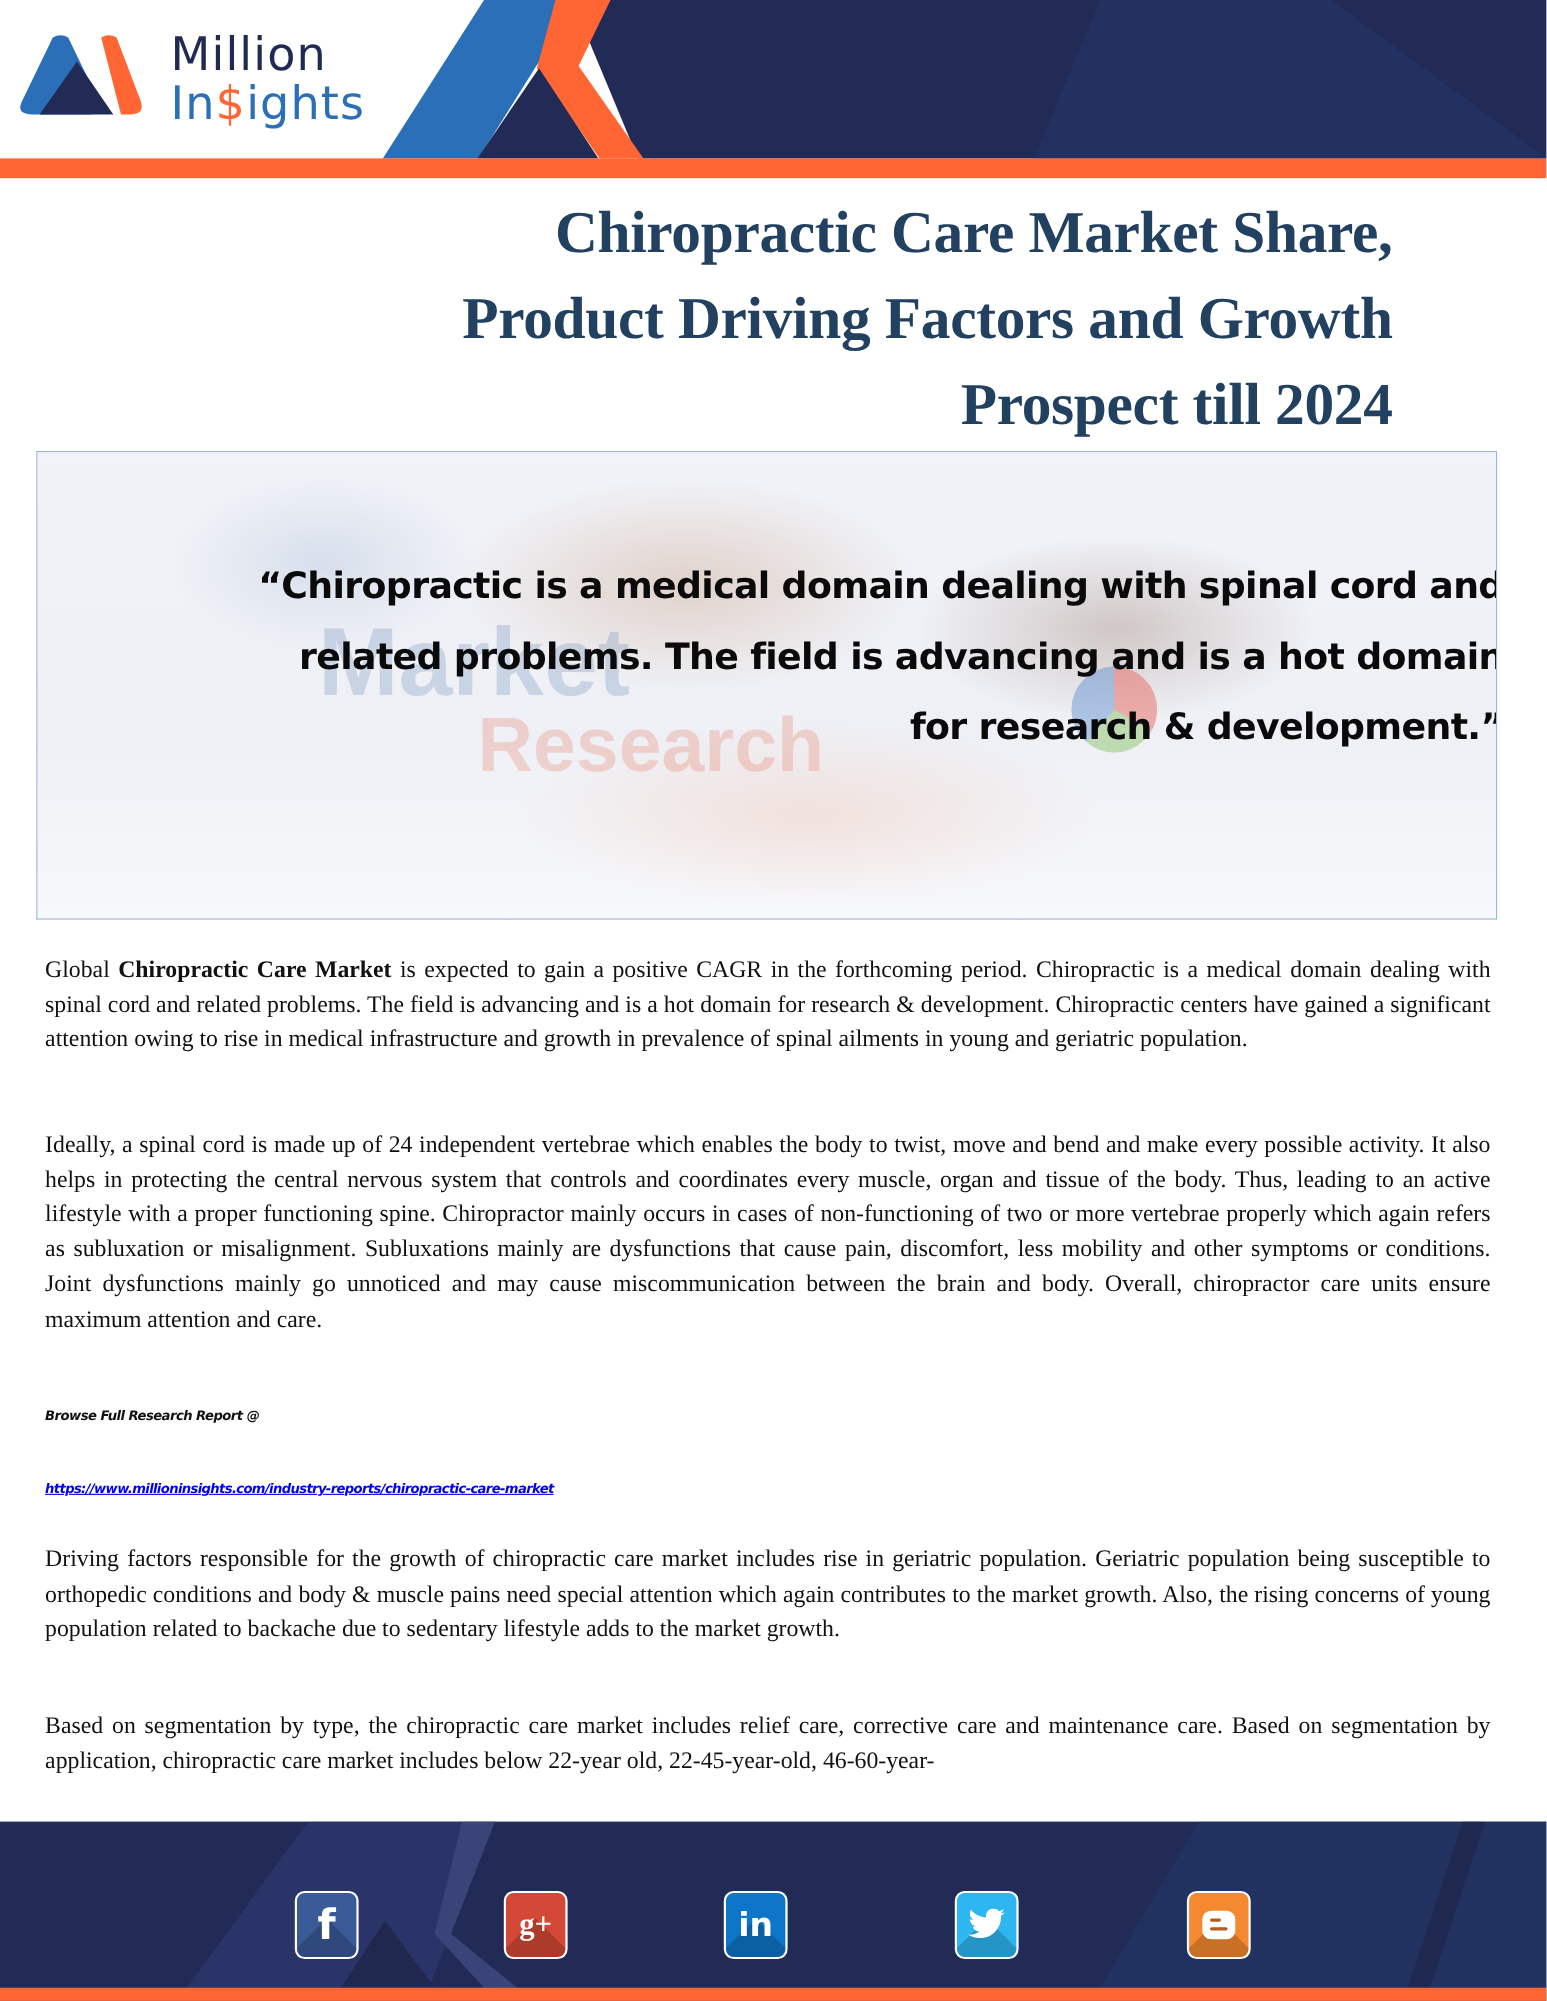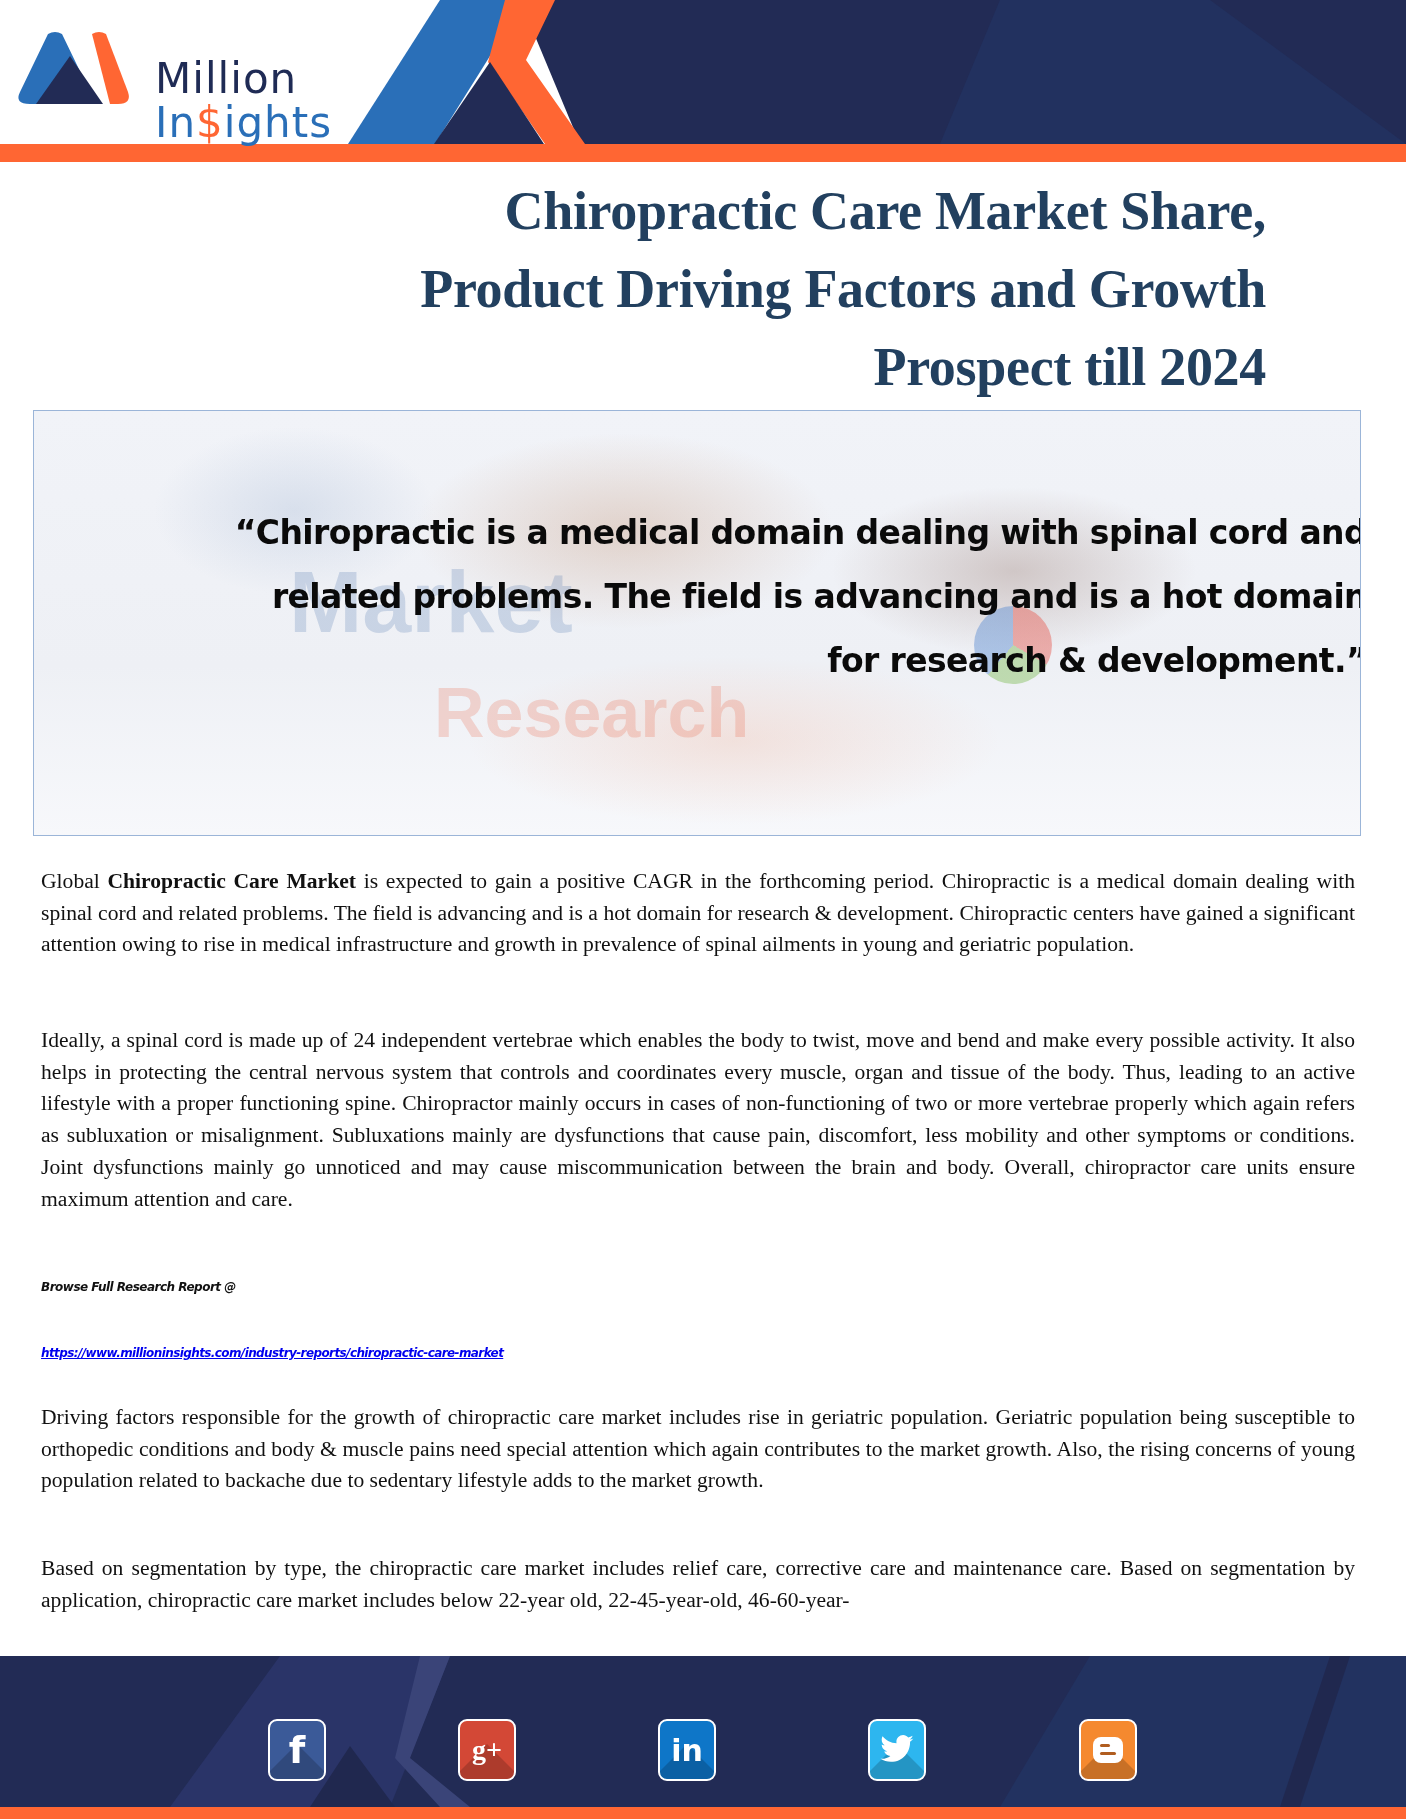--- a/index.html
+++ b/index.html
@@ -1,33 +1,33 @@
 <!DOCTYPE html>
 <html><head>
 <meta charset="utf-8">
 <style>
   html, body { margin:0; padding:0; }
   body { width:1406px; height:1819px; position:relative; overflow:hidden; background:#ffffff; font-family:"Liberation Serif", serif; }
   .header { position:absolute; left:0; top:0; width:1406px; height:163px; overflow:hidden; }
   .header svg { position:absolute; left:0; top:0; }
   .logo-text { position:absolute; left:155px; top:28px; font-family:"DejaVu Sans", sans-serif; font-size:42px; line-height:44px; letter-spacing:1px; }
-  .logo-line1 { color:#1f2b55; display:block;margin-top:29px; }
+  .logo-line1 { color:#1f2b55; display:block; }
   .logo-line2 { color:#2a6fb8; display:block; }
   .logo-dollar { color:#ff6633; }
   .title { position:absolute; left:166px; top:172px; width:1100px; margin:0; font-family:"Liberation Serif", serif; font-weight:bold; font-size:54px; line-height:78px; color:#22405f; letter-spacing:-0.3px;text-align:right; }
   .title span { display:block; }
   .quote-box { position:absolute; left:33px; top:410px; width:1328px; height:426px; border:1.5px solid #9bb5d8; box-sizing:border-box; overflow:hidden;
     background:
       radial-gradient(ellipse 300px 140px at 590px 120px, rgba(196,150,120,0.35), transparent 70%),
       radial-gradient(ellipse 260px 120px at 980px 160px, rgba(150,120,110,0.35), transparent 70%),
       radial-gradient(ellipse 380px 120px at 700px 330px, rgba(240,190,170,0.35), transparent 70%),
       radial-gradient(ellipse 200px 120px at 260px 100px, rgba(160,180,210,0.3), transparent 70%),
       linear-gradient(180deg, #f1f3f8 0%, #eef0f5 60%, #f7f8fb 100%); }
   .quote-box .wm1 { position:absolute; left:255px; top:140px; font-family:"Liberation Sans", sans-serif; font-weight:bold; font-size:88px; color:rgba(70,110,170,0.22); }
-  .quote-box .wm2 { position:absolute; left:400px; top:226px; font-family:"Liberation Sans", sans-serif; font-weight:bold; font-size:70px; color:rgba(230,90,60,0.22);margin-top:36px; }
+  .quote-box .wm2 { position:absolute; left:400px; top:226px; font-family:"Liberation Sans", sans-serif; font-weight:bold; font-size:70px; color:rgba(230,90,60,0.22); }
   .quote-box .pie { position:absolute; left:940px; top:195px; width:78px; height:78px; border-radius:50%;
     background:conic-gradient(rgba(230,90,80,0.45) 0 120deg, rgba(130,190,90,0.45) 120deg 220deg, rgba(90,140,210,0.45) 220deg 360deg); }
   .quote-text { position:absolute; left:133px; top:90px; width:1200px; margin:0; font-family:"DejaVu Sans", sans-serif; font-weight:bold; font-size:33px; line-height:64px; color:#0a0a0a; letter-spacing:-0.6px;text-align:right; }
   .body-text { position:absolute; left:41px; width:1314px; font-family:"Liberation Serif", serif; font-size:21.6px; line-height:31.7px; color:#111111; text-align:justify; margin:0; }
   .p1 { top:866px; }
   .p2 { top:1025px; }
   .p3 { top:1402px; }
   .p4 { top:1529px;margin-top:24px; }
   .browse { position:absolute; left:41px; top:1280px; font-family:"DejaVu Sans", sans-serif; font-style:italic; font-weight:bold; font-size:12px; color:#111; margin:0; letter-spacing:-0.5px; }
   .link { position:absolute; left:41px; top:1346px; font-family:"DejaVu Sans", sans-serif; font-style:italic; font-weight:bold; font-size:12px; color:#0000ee; text-decoration:underline; letter-spacing:-0.6px; }

